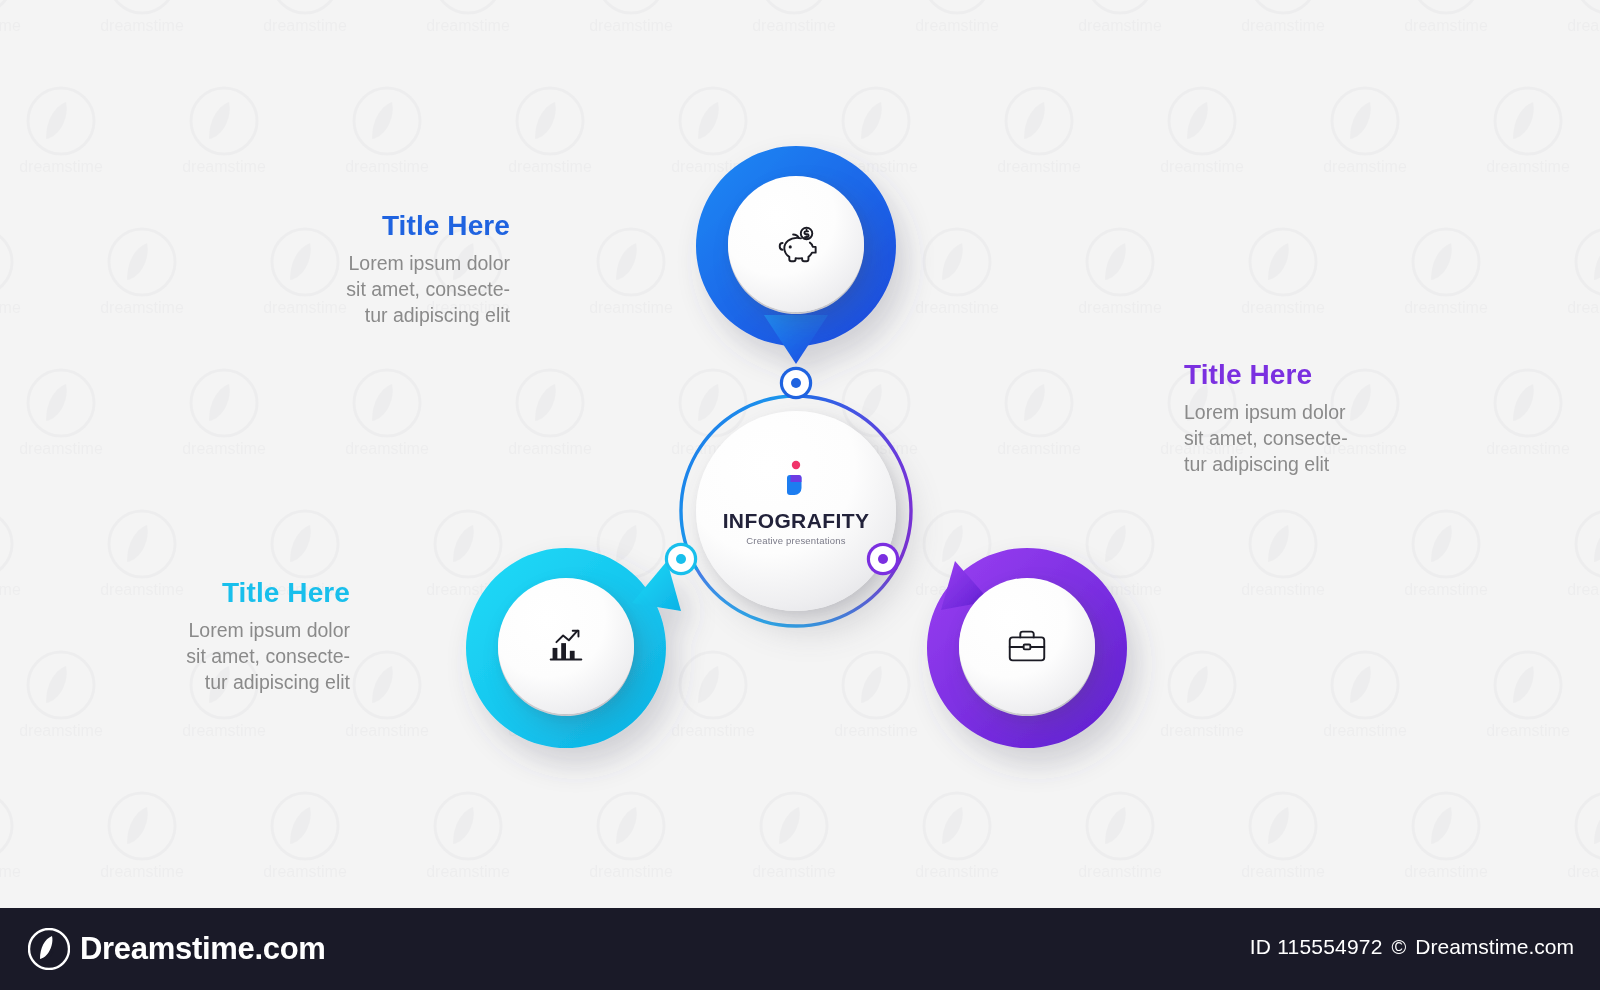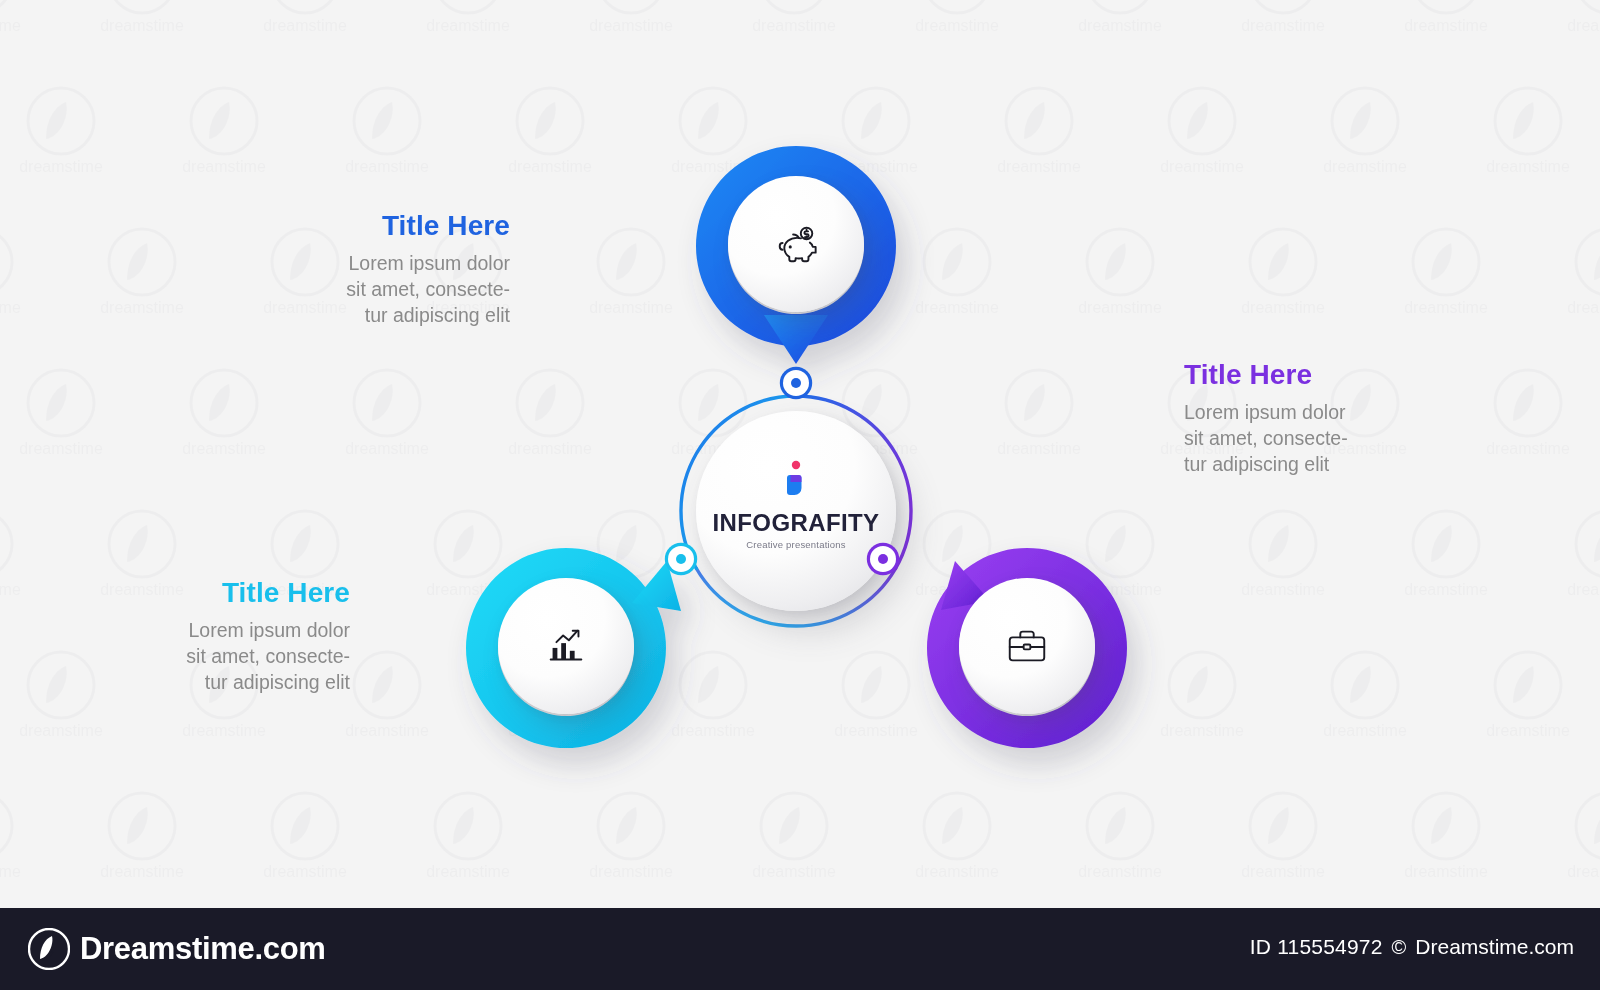--- a/index.html
+++ b/index.html
@@ -107,21 +107,21 @@
     box-shadow: 14px 18px 34px rgba(80,80,95,0.22), 3px 4px 10px rgba(80,80,95,0.10);
   }
   #hub .logo {
     position: absolute;
     left: 0; right: 0;
     top: 60px;
     text-align: center;
   }
   #hub .logo .mark { height: 50px; margin-bottom: 4px; }
   #hub .logo .brand {
-    font-size: 24px;
+    font-size: 21px;
     font-weight: bold;
     letter-spacing: .4px;
     color: #22223a;
   }
   #hub .logo .tagline {
     font-size: 9.5px;
     color: #7a7a88;
     letter-spacing: .2px;
     margin-top: 2px;
   }

